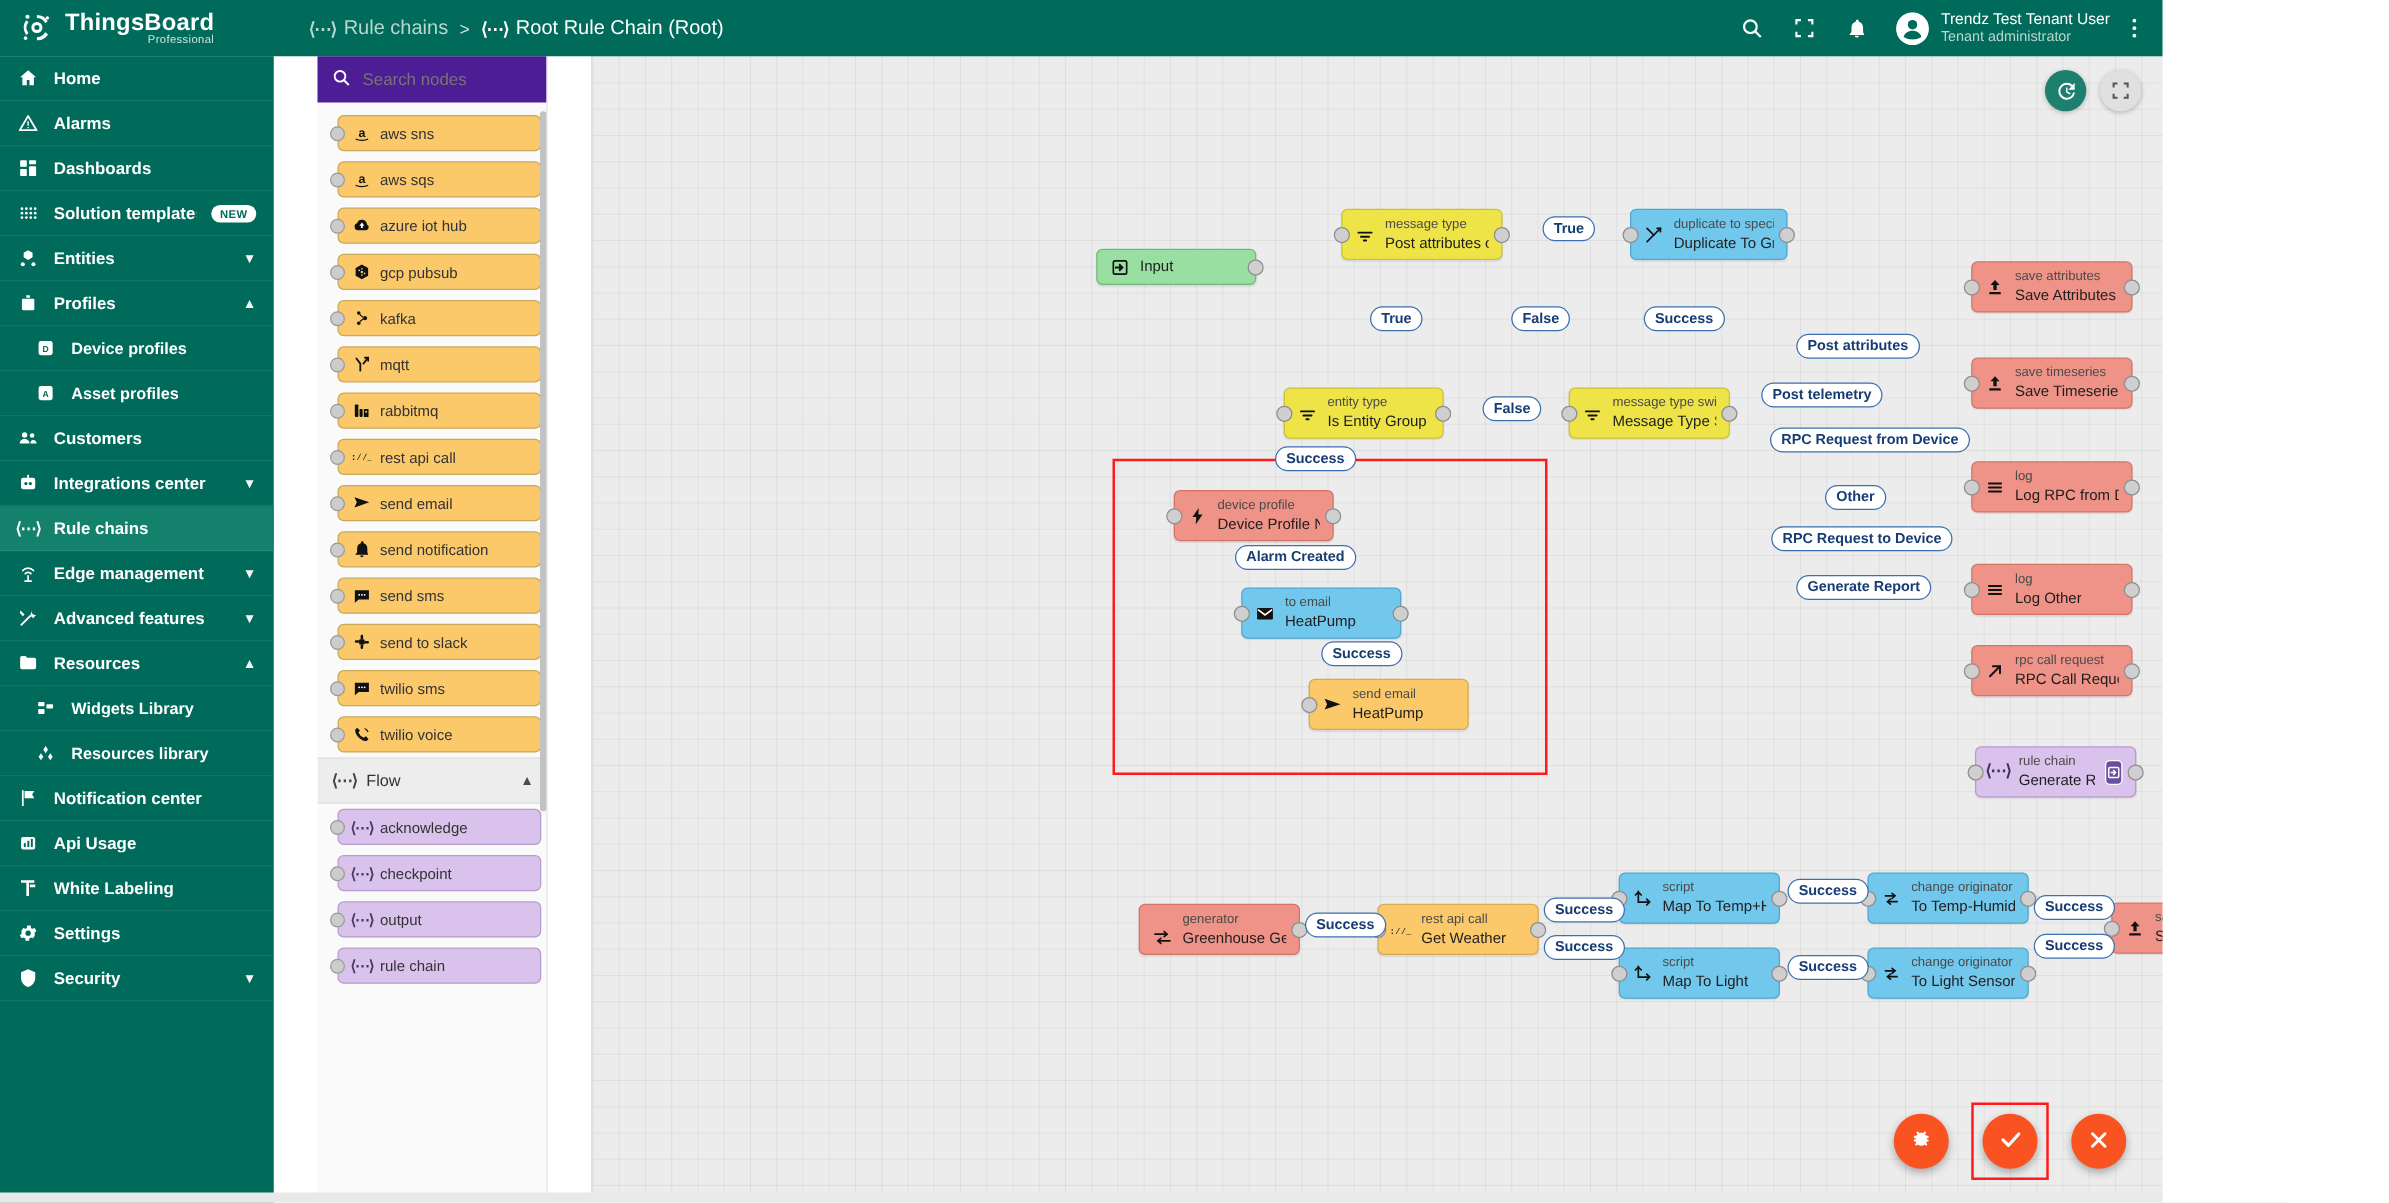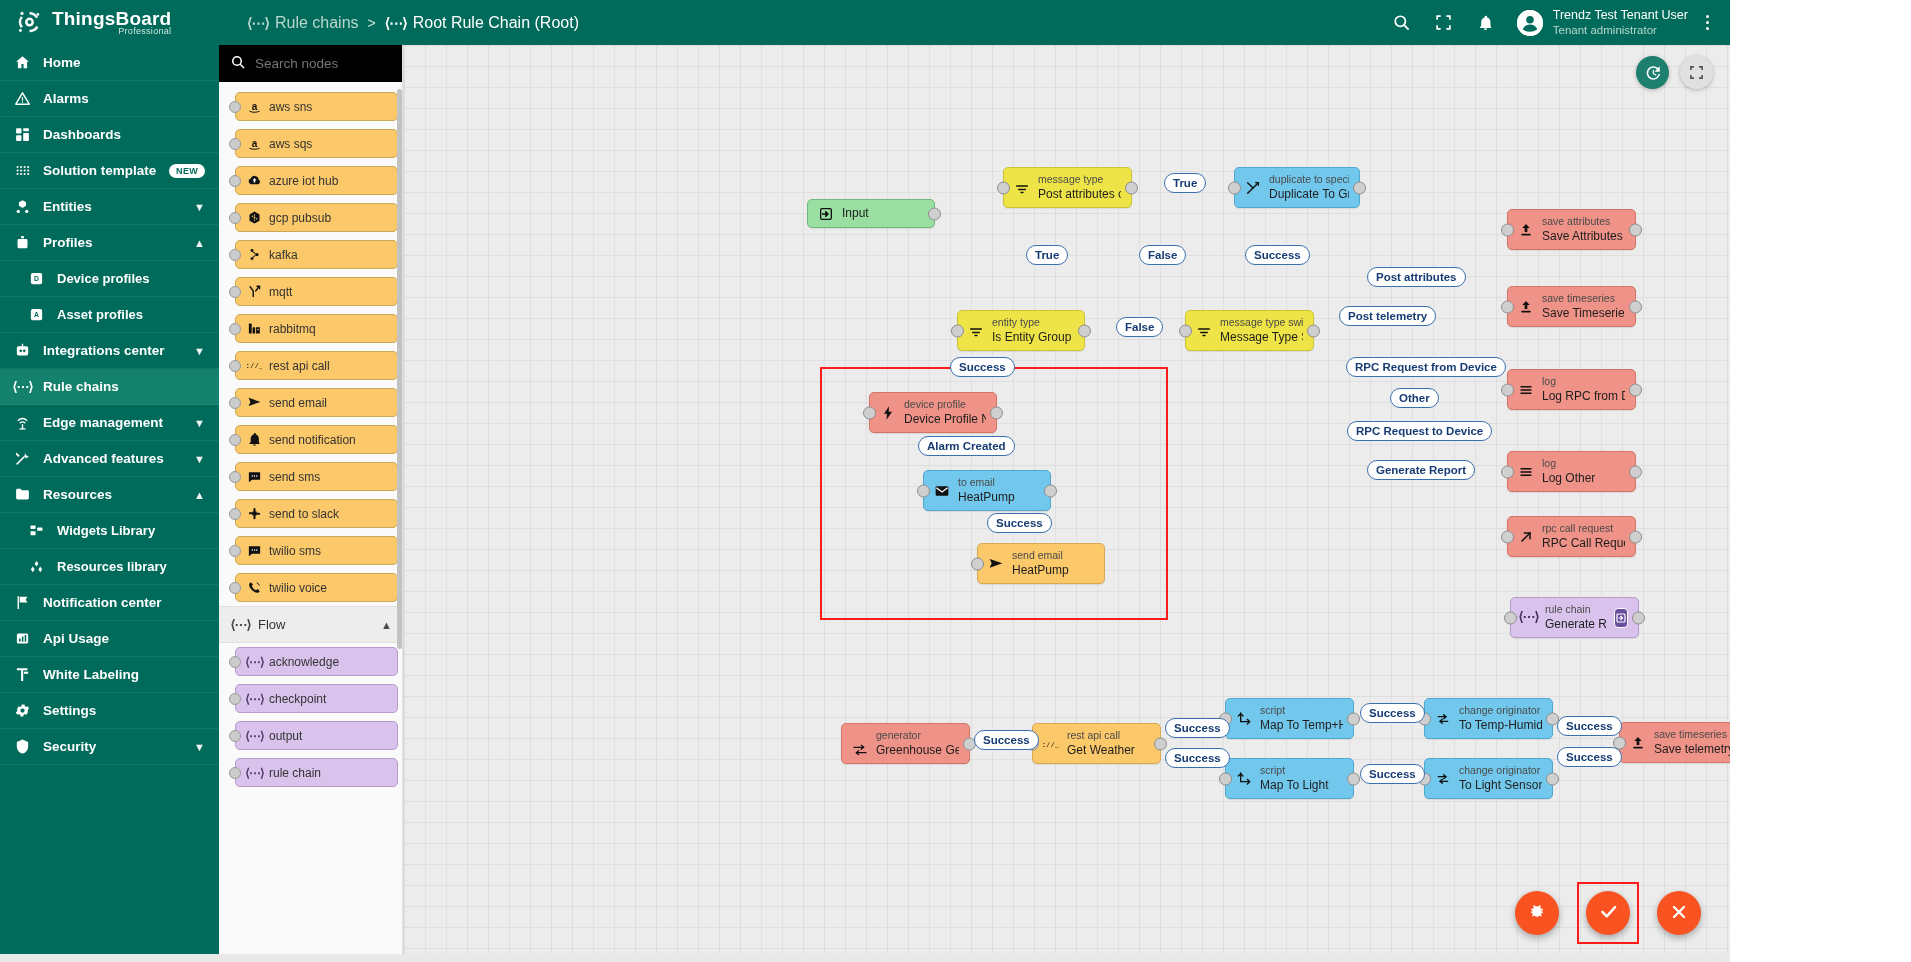--- a/index.html
+++ b/index.html
@@ -42,21 +42,21 @@
     width:26px;height:26px;border-radius:50%;background:#fff;color:#006b5a;
     display:flex;align-items:center;justify-content:center;flex:0 0 26px;
   }
   .user-lines { line-height:1.25; }
   .user-name { font-size:12.5px; color:#fff; }
   .user-role { font-size:11.5px; color:#b9d6cf; }
   .kebab { width:26px; height:45px; display:flex; flex-direction:column; align-items:center; justify-content:center; gap:3px; cursor:pointer;}
   .kebab i { width:3px;height:3px;border-radius:50%;background:#fff;display:block; }
 
   
-  .body { display:flex; flex:1; min-height:0; position:relative; }
+  .body { display:flex; flex:1; min-height:0; position:relative;gap:35px; }
 
   
   .nav {
     width:219px; min-width:219px; background:#006b5a; color:#fff; overflow:hidden;
     padding-top:0;
   }
   .nav-item {
     display:flex; align-items:center; gap:12px; height:36px; padding:0 14px;
     font-size:13.5px; font-weight:600; cursor:pointer; position:relative;
     border-bottom:1px solid rgba(255,255,255,.07);
@@ -70,21 +70,21 @@
     background:#fff; color:#006b5a; font-size:9px; font-weight:700; border-radius:9px;
     padding:2px 7px; letter-spacing:.3px;
   }
 
   
   .libpanel {
     width:184px; min-width:184px; background:#fafafa; display:flex; flex-direction:column;
     border-right:1px solid #e3e3e3; position:relative;
   }
   .lib-search {
-    height:37px; min-height:37px; background:#000000; color:#fff; display:flex;
+    height:37px; min-height:37px; background:#4c1d95; color:#fff; display:flex;
     align-items:center; gap:9px; padding:0 8px 0 11px;
   }
   .lib-search-input { flex:1; font-size:13.5px; color:#d3e7e2; background:transparent; border:0; outline:none; font-family:inherit;}
   .lib-collapse { cursor:pointer; font-size:13px; color:#fff; padding:2px 3px;}
   .lib-scroll { flex:1; overflow:hidden; padding:6px 0 0 0; position:relative;}
   .lib-row { display:flex; align-items:center; height:37px; padding-left:10px; }
   .lib-dot {
     width:12px;height:12px;border-radius:50%;background:#ccc;border:1px solid #9a9a9a;
     flex:0 0 12px; margin-right:-6px; z-index:2; position:relative;
   }
@@ -352,20 +352,33 @@
               </g>
               <text x="12" y="16.5" font-size="11" fill="#006b5a" text-anchor="middle" font-family="Liberation Sans">A</text>
             </svg>
           </span>
           <span class="nav-label">Asset profiles</span>
         </div>
         <div class="nav-item">
           <span class="nav-ico">
             <svg width="17" height="17" viewBox="0 0 24 24">
               <g fill="#fff">
+                <circle cx="8" cy="8.5" r="3"></circle>
+                <circle cx="16.5" cy="9" r="2.5"></circle>
+                <path d="M2.5 18c0-3 2.5-5 5.5-5s5.5 2 5.5 5z"></path>
+                <path d="M14.5 18c0-2.4 1-4 3.5-4 2 0 3.5 1.6 3.5 4z"></path>
+              </g>
+            </svg>
+          </span>
+          <span class="nav-label">Customers</span>
+        </div>
+        <div class="nav-item">
+          <span class="nav-ico">
+            <svg width="17" height="17" viewBox="0 0 24 24">
+              <g fill="#fff">
                 <rect x="4" y="6" width="16" height="13" rx="2.5"></rect>
                 <circle cx="9.5" cy="12.5" r="1.8" fill="#006b5a"></circle>
                 <circle cx="14.5" cy="12.5" r="1.8" fill="#006b5a"></circle>
                 <path d="M11 2.5h2v4h-2z"></path>
               </g>
             </svg>
           </span>
           <span class="nav-label">Integrations center</span>
           <span class="chev">▼</span>
         </div>
@@ -1167,21 +1180,21 @@
         </div>
       <div id="elabels">
           <div class="lbl" style="left: 760px; top: 128px;">True</div>
           <div class="lbl" style="left: 622px; top: 200px;">True</div>
           <div class="lbl" style="left: 735px; top: 200px;">False</div>
           <div class="lbl" style="left: 841px; top: 200px;">Success</div>
           <div class="lbl" style="left: 712px; top: 272px;">False</div>
           <div class="lbl" style="left: 546px; top: 312px;">Success</div>
           <div class="lbl" style="left: 963px; top: 222px;">Post attributes</div>
           <div class="lbl" style="left: 935px; top: 261px;">Post telemetry</div>
-          <div class="lbl" style="left: 942px; top: 312px;">RPC Request from Device</div>
+          <div class="lbl" style="left: 942px; top: 297px;">RPC Request from Device</div>
           <div class="lbl" style="left: 986px; top: 343px;">Other</div>
           <div class="lbl" style="left: 943px; top: 376px;">RPC Request to Device</div>
           <div class="lbl" style="left: 963px; top: 415px;">Generate Report</div>
           <div class="lbl" style="left: 514px; top: 391px;">Alarm Created</div>
           <div class="lbl" style="left: 583px; top: 468px;">Success</div>
           <div class="lbl" style="left: 570px; top: 685px;">Success</div>
           <div class="lbl" style="left: 761px; top: 673px;">Success</div>
           <div class="lbl" style="left: 761px; top: 703px;">Success</div>
           <div class="lbl" style="left: 956px; top: 658px;">Success</div>
           <div class="lbl" style="left: 956px; top: 719px;">Success</div>

